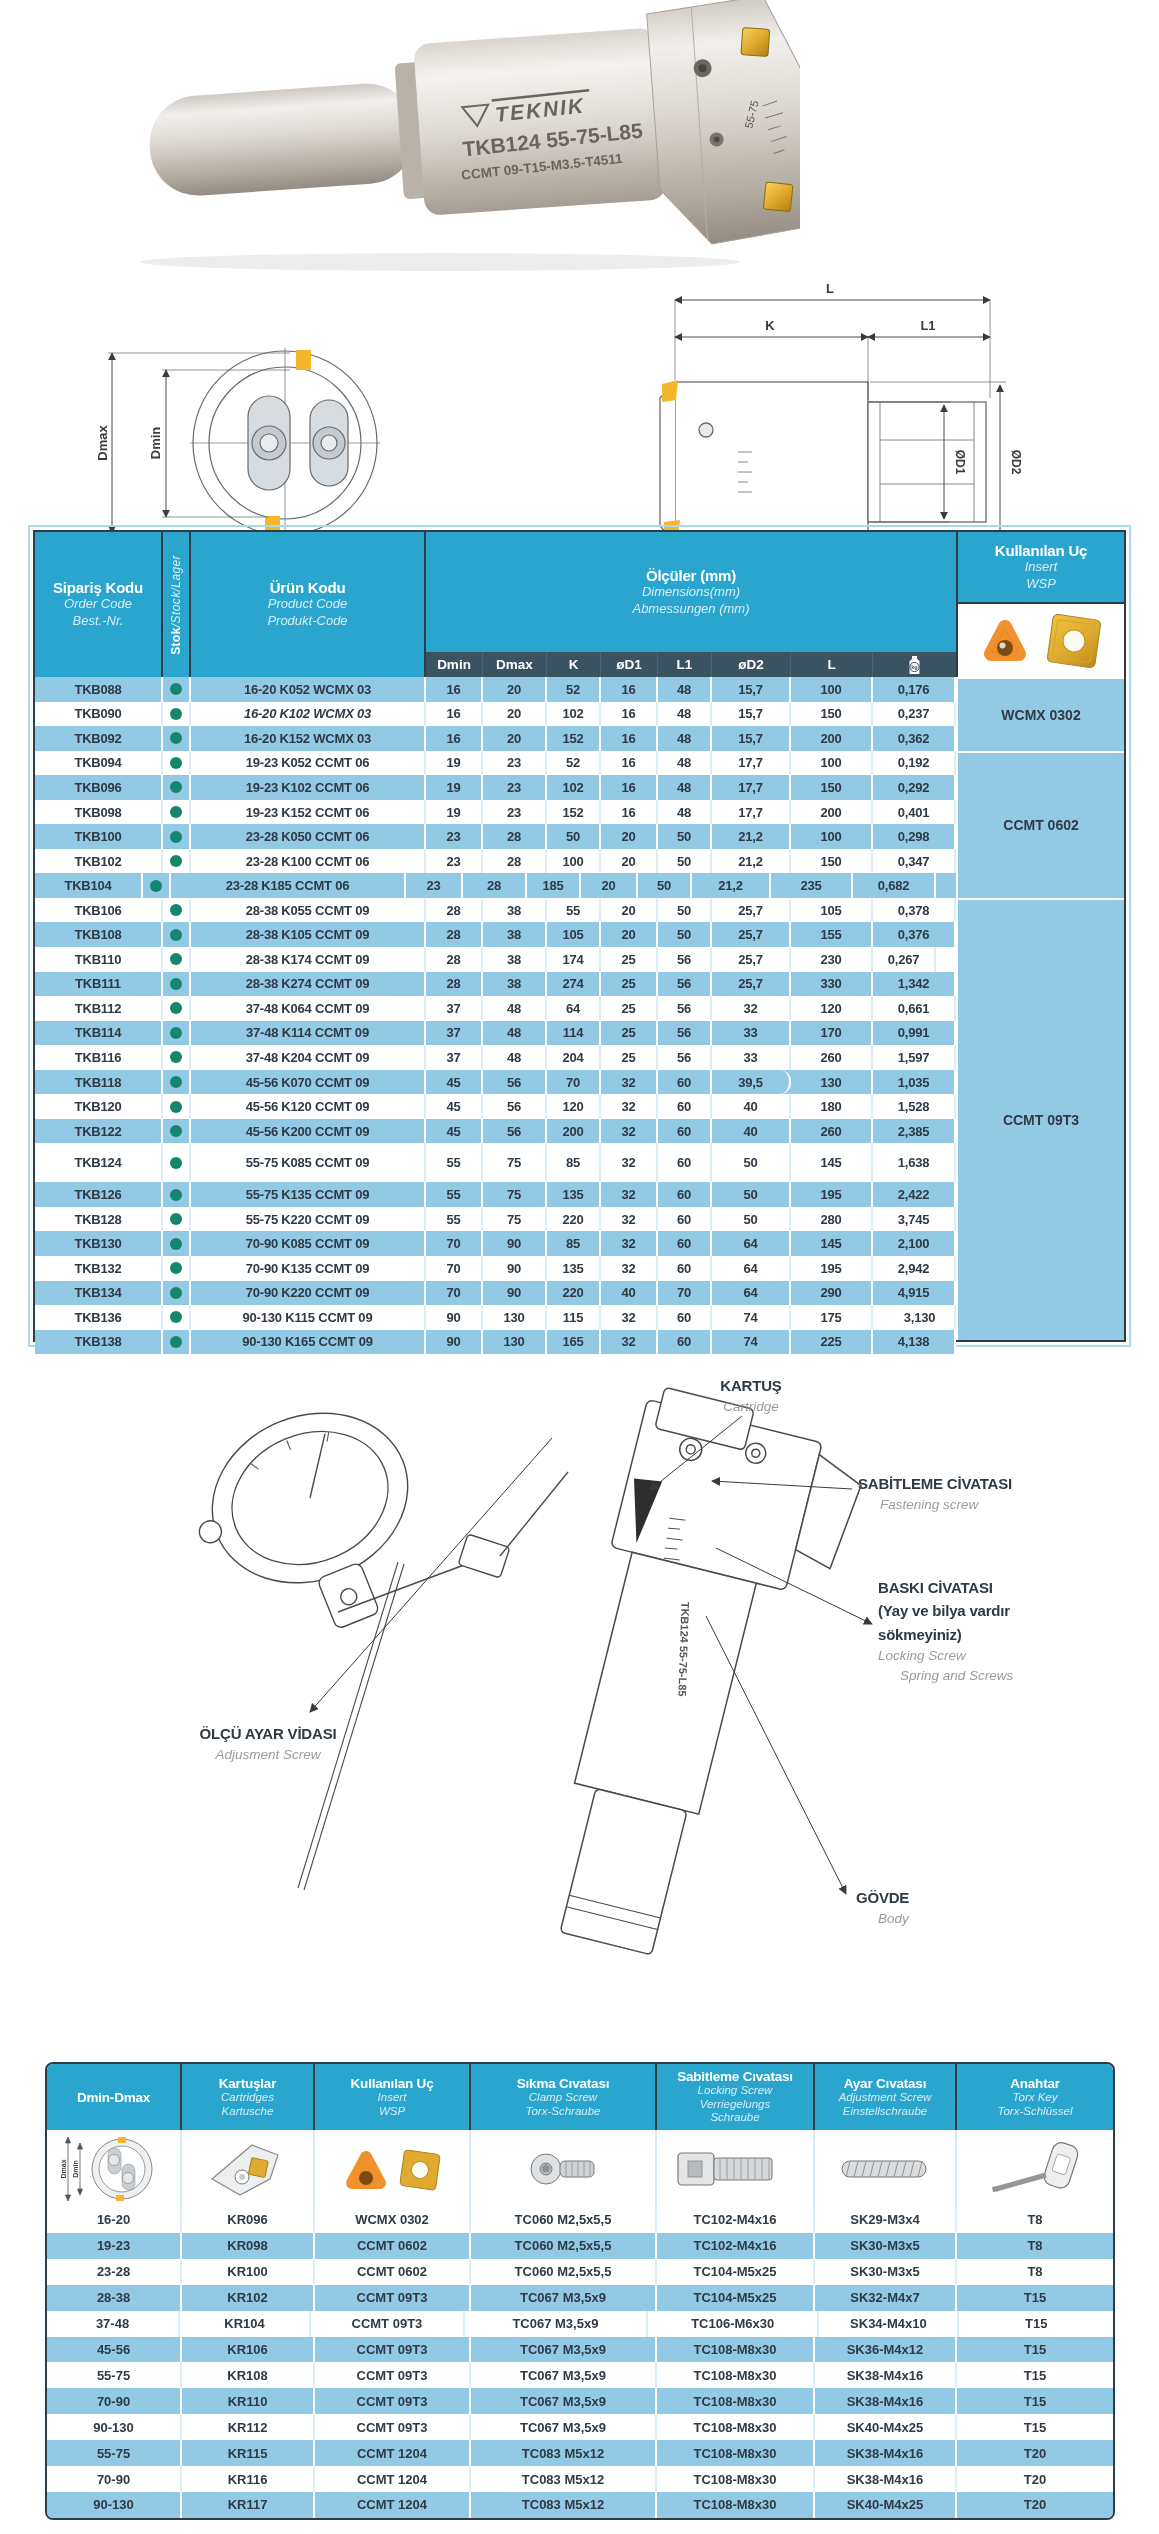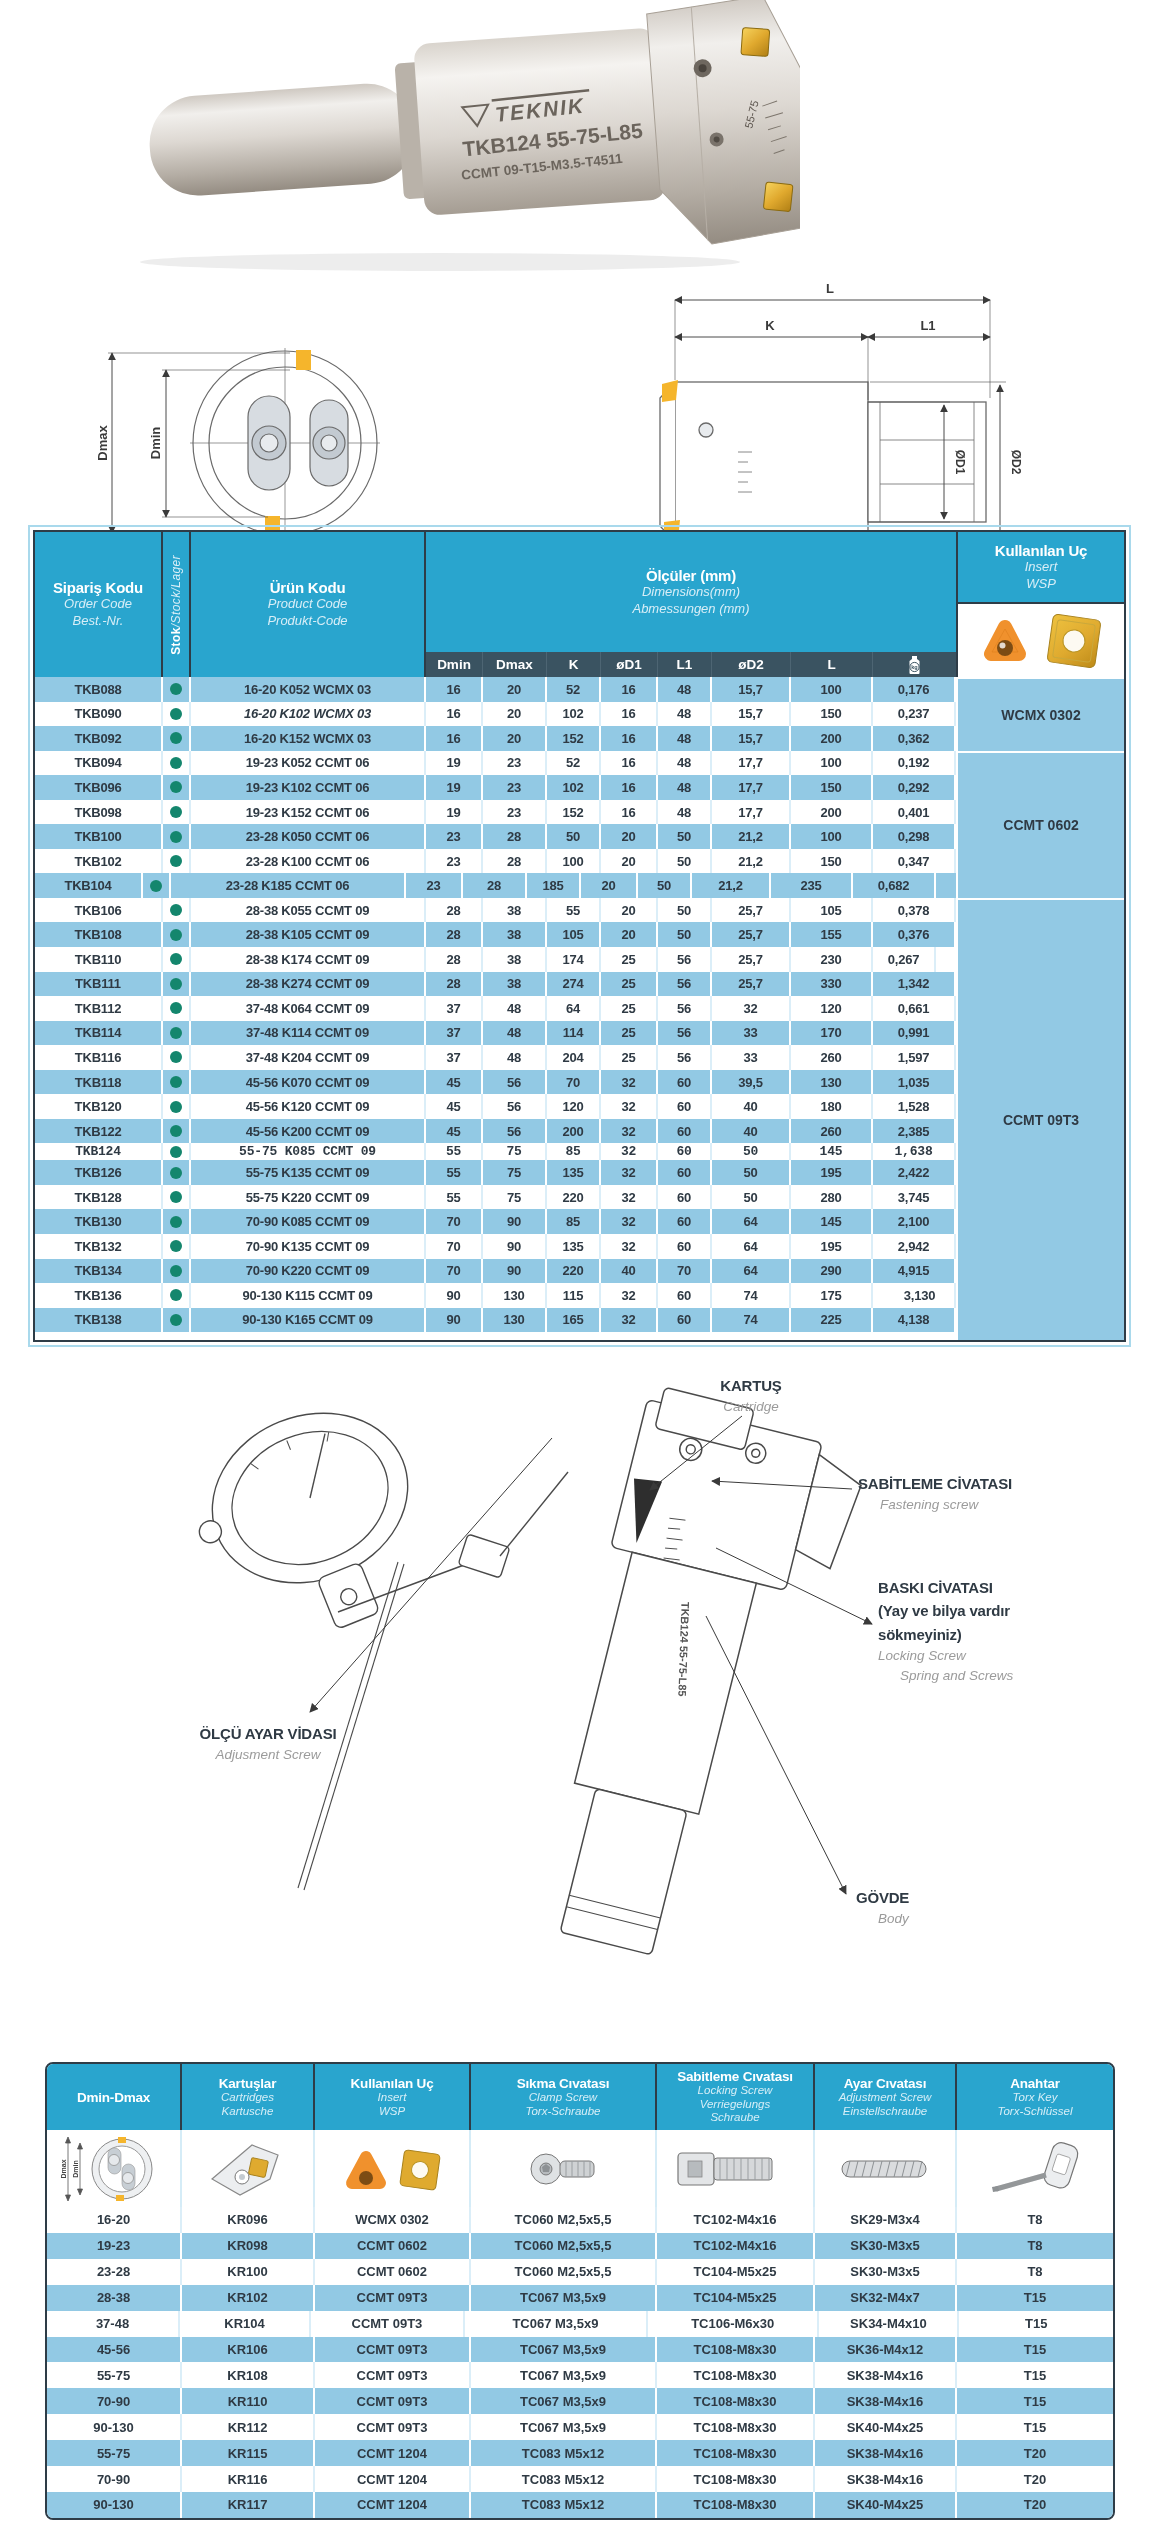--- a/index.html
+++ b/index.html
@@ -492,21 +492,21 @@
           <div class="mcell" style="width: 128px;">TKB118</div>
           <div class="mcell" style="width: 28px;">
             <span class="dot"></span>
           </div>
           <div class="mcell" style="width: 235px;">45-56 K070 CCMT 09</div>
           <div class="mcell" style="width: 57px;">45</div>
           <div class="mcell" style="width: 64px;">56</div>
           <div class="mcell" style="width: 54px;">70</div>
           <div class="mcell" style="width: 57px;">32</div>
           <div class="mcell" style="width: 54px;">60</div>
-          <div class="mcell" style="width: 79px;">39,5</div>
+          <div class="mcell" style="width: 79px; border-radius: 11px;">39,5</div>
           <div class="mcell" style="width: 82px;">130</div>
           <div class="mcell" style="width: 83px;">1,035</div>
         </div>
         <div class="mrow w" style="height: 24.5556px;">
           <div class="mcell" style="width: 128px;">TKB120</div>
           <div class="mcell" style="width: 28px;">
             <span class="dot"></span>
           </div>
           <div class="mcell" style="width: 235px;">45-56 K120 CCMT 09</div>
           <div class="mcell" style="width: 57px;">45</div>
@@ -526,21 +526,21 @@
           <div class="mcell" style="width: 235px;">45-56 K200 CCMT 09</div>
           <div class="mcell" style="width: 57px;">45</div>
           <div class="mcell" style="width: 64px;">56</div>
           <div class="mcell" style="width: 54px;">200</div>
           <div class="mcell" style="width: 57px;">32</div>
           <div class="mcell" style="width: 54px;">60</div>
           <div class="mcell" style="width: 79px;">40</div>
           <div class="mcell" style="width: 82px;">260</div>
           <div class="mcell" style="width: 83px;">2,385</div>
         </div>
-        <div class="mrow w" style="height: 17px; font-family: Liberation Mono, monospace;">
+        <div class="mrow w" style="height: 39px;">
           <div class="mcell" style="width: 128px;">TKB124</div>
           <div class="mcell" style="width: 28px;">
             <span class="dot"></span>
           </div>
           <div class="mcell" style="width: 235px;">55-75 K085 CCMT 09</div>
           <div class="mcell" style="width: 57px;">55</div>
           <div class="mcell" style="width: 64px;">75</div>
           <div class="mcell" style="width: 54px;">85</div>
           <div class="mcell" style="width: 57px;">32</div>
           <div class="mcell" style="width: 54px;">60</div>

